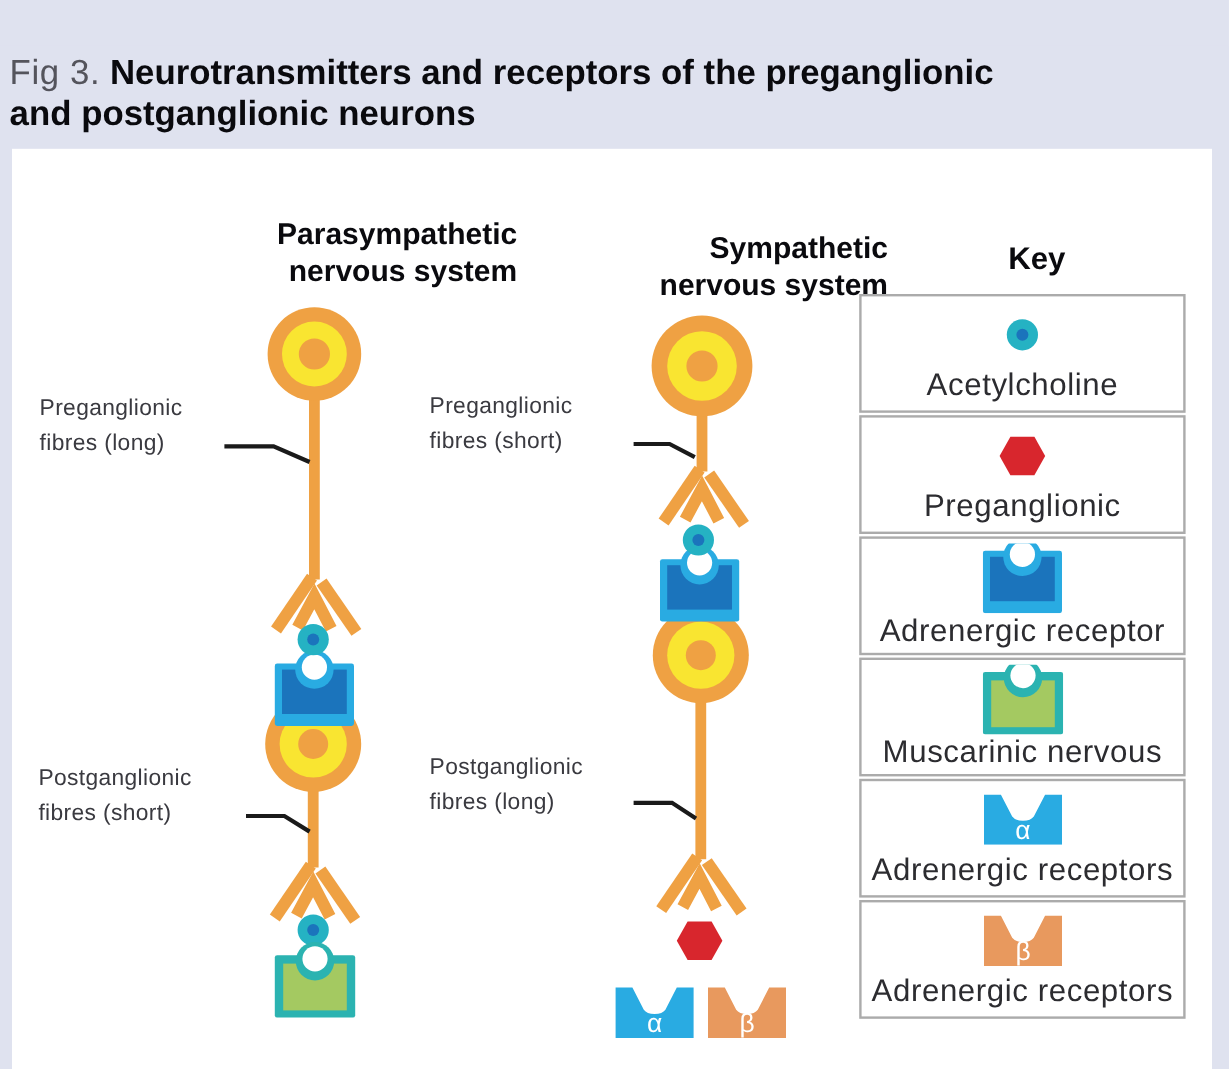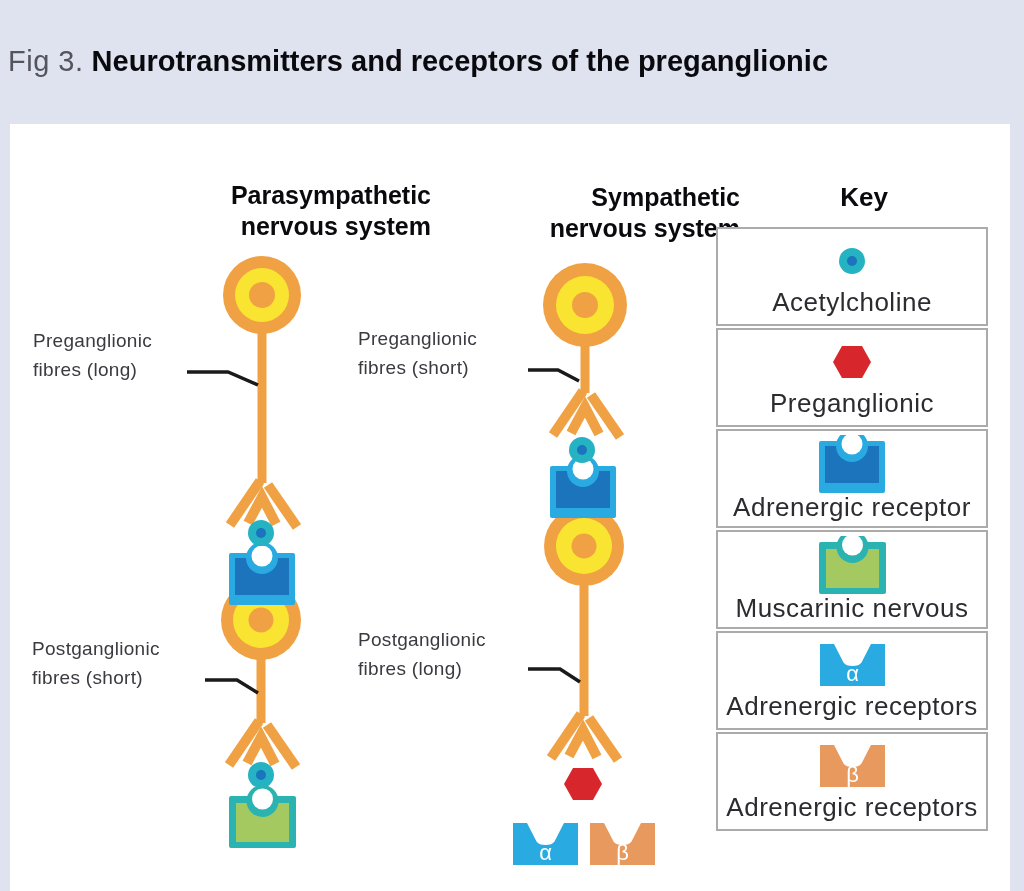--- a/index.html
+++ b/index.html
@@ -15,21 +15,21 @@
         font-family:"Liberation Sans",sans-serif;overflow:hidden;margin-top:38px;}
   .fig-title{position:absolute;left:8px;top:6px;width:1008px;
         font-size:29px;line-height:34px;font-weight:700;color:var(--heading);}
   .fig-num{font-weight:300;color:var(--figprefix);letter-spacing:0.5px;}
   .panel{position:absolute;left:10px;top:86px;width:1000px;height:778px;background:var(--panel);}
   .art{position:absolute;left:0;top:0;}
   .col-heading{position:absolute;width:320px;text-align:right;font-weight:700;
         font-size:25px;line-height:31px;color:var(--heading);}
   .fibre-label{position:absolute;font-size:19px;line-height:29px;font-weight:300;
         color:var(--label);letter-spacing:0.3px;}
-  .key{position:absolute;left:706px;top:58px;width:296px;}
+  .key{position:absolute;left:706px;top:76px;width:296px;}
   .key-title{text-align:center;font-size:26px;line-height:30px;font-weight:700;
         color:var(--heading);margin-bottom:15px;}
   .key-row{width:272px;height:99px;border:2px solid var(--keyborder);background:#fff;
         margin-bottom:2px;display:flex;flex-direction:column;align-items:center;}
   .key-icon{flex:1;display:flex;align-items:center;justify-content:center;padding-top:4px;}
   .key-label{font-size:26px;line-height:28px;font-weight:300;color:var(--keytext);
         letter-spacing:0.5px;margin-bottom:8px;white-space:nowrap;}
   .greek{font-size:22px;fill:#ffffff;font-family:"Liberation Sans",sans-serif;}
 </style>
 </head>
@@ -57,29 +57,30 @@
       <circle cx="33.5" cy="3" r="10.5" fill="#ffffff"></circle>
     </g>
     <path id="p-adr" d="M0,0 H14 L23.5,18.5 Q26,22 32.5,22 Q39,22 41.5,18.5 L51,0 H65 V42 H0 Z"></path>
   </defs>
 </svg>
 
 <div class="page">
 
   <div class="fig-title">
     <div><span class="fig-num">Fig 3.</span> <span>Neurotransmitters and receptors of the preganglionic</span></div>
+    <div>and postganglionic neurons</div>
   </div>
 
   <div class="panel">
 
     <div class="col-heading" style="left:101px;top:56px">
       <div>Parasympathetic</div>
       <div>nervous system</div>
     </div>
-    <div class="col-heading" style="left:410px;top:58px">
+    <div class="col-heading" style="left:410px;top:68px">
       <div>Sympathetic</div>
       <div>nervous system</div>
     </div>
 
     <div class="fibre-label" style="left:23px;top:202px">
       <div>Preganglionic</div>
       <div>fibres (long)</div>
     </div>
     <div class="fibre-label" style="left:22px;top:510px">
       <div>Postganglionic</div>

